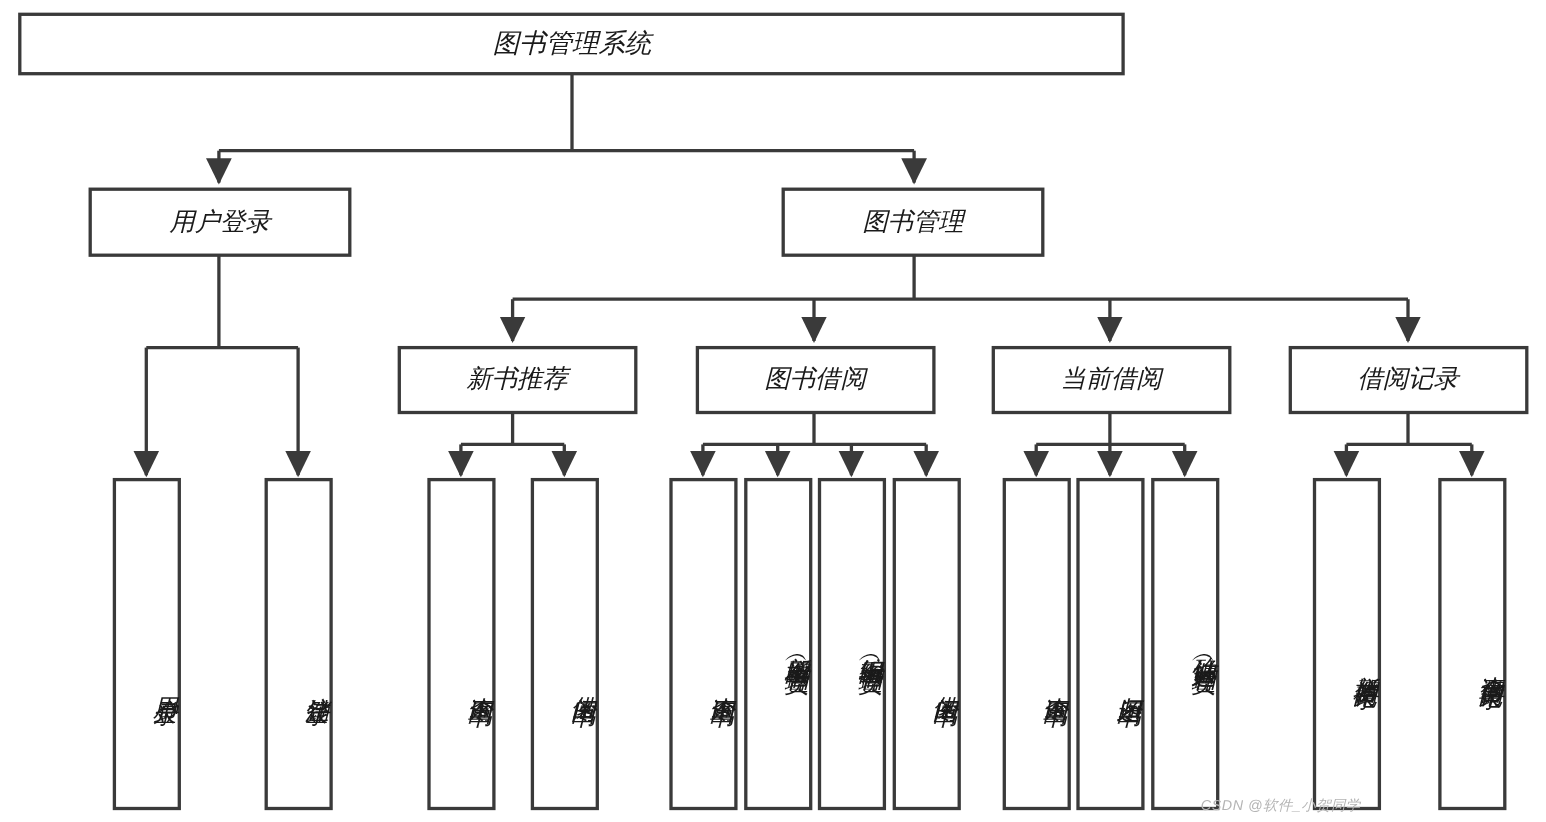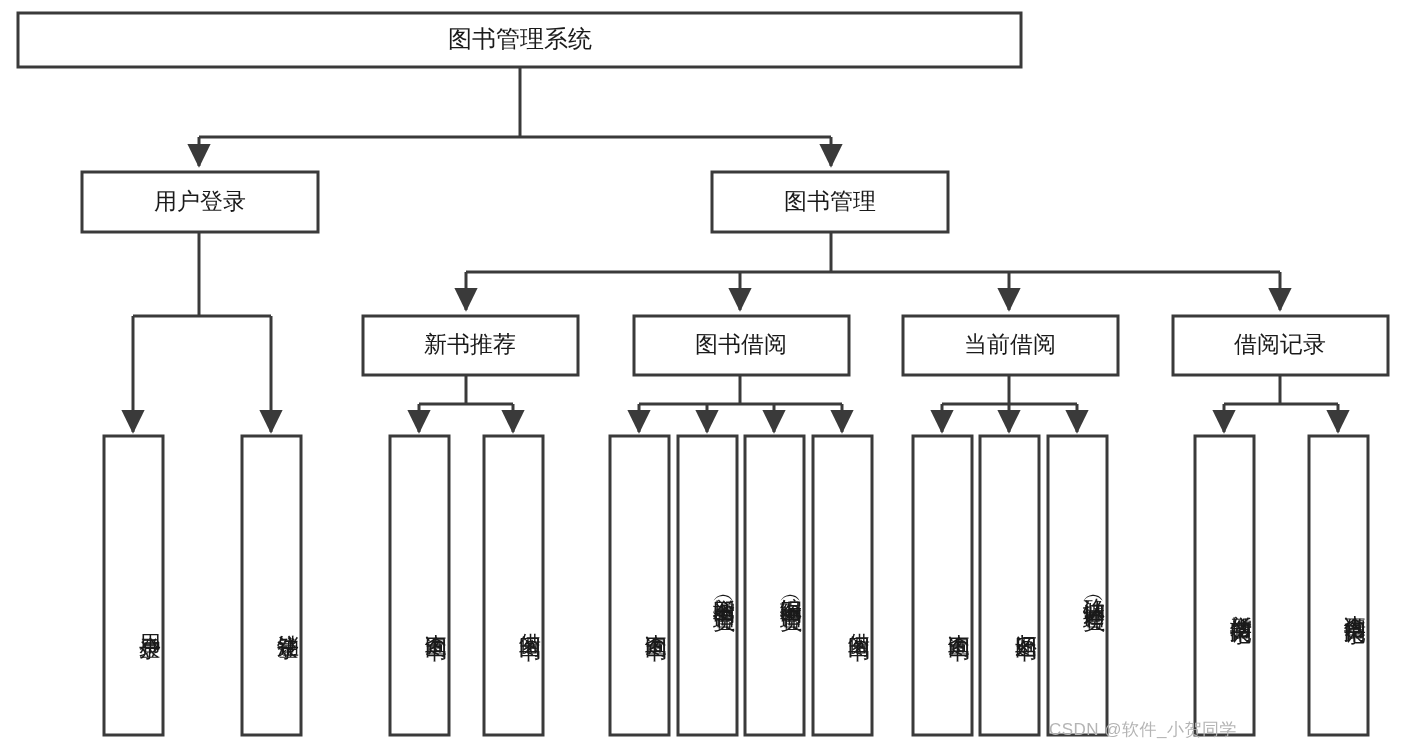--- a/index.html
+++ b/index.html
@@ -11,20 +11,21 @@
     width: 1405px;
     height: 747px;
     font-family: "Liberation Sans", "DejaVu Sans", sans-serif;
     overflow: hidden;
   }
   #diagram-root {
     position: relative;
     width: 1245px;
     height: 747px;
     background: #ffffff;
+    font-style: italic;
   }
   svg.diagram-canvas {
     position: absolute;
     left: 0;
     top: 0;
     width: 1405px;
     height: 747px;
   }
   .node-box {
     fill: #ffffff;
@@ -59,21 +60,21 @@
     align-items: flex-start;
     justify-content: center;
     white-space: nowrap;
     pointer-events: none;
   }
   .watermark {
     position: absolute;
     right: 8px;
     bottom: 6px;
     font-family: "Liberation Sans", "DejaVu Sans", sans-serif;
-    font-size: 17px;
+    font-size: 13px;
     color: #b4b4b4;
     white-space: nowrap;
     letter-spacing: 0.5px;
   }
 </style>
 </head>
 <body>
 
 <div id="diagram-root">
 

